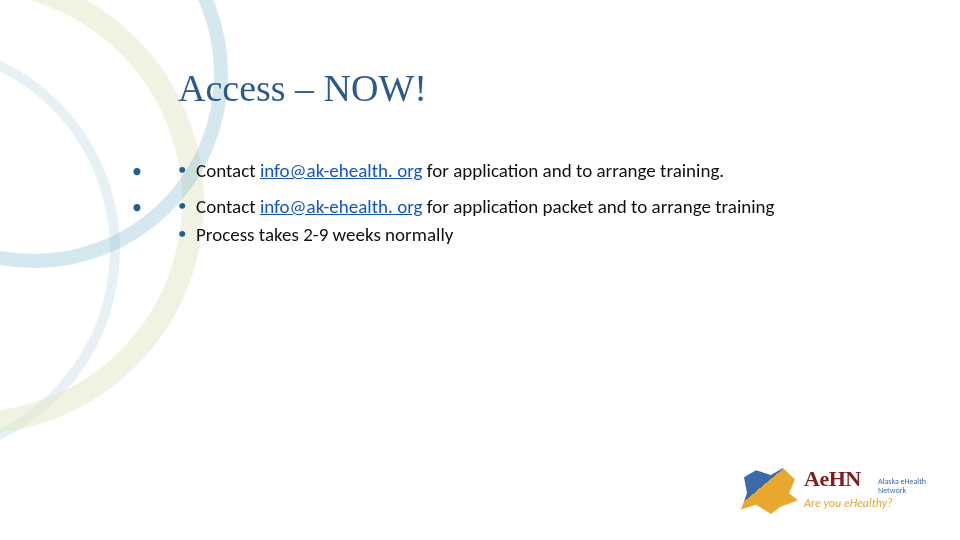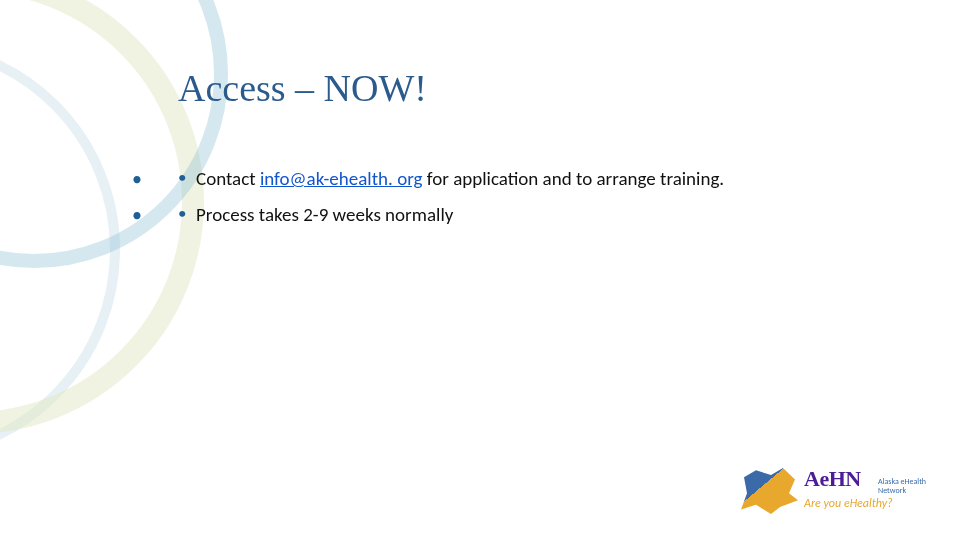--- a/index.html
+++ b/index.html
@@ -88,21 +88,21 @@
     position: absolute;
     left: 2px;
     top: 0;
     color: #1f5f97;
     font-size: 20px;
   }
 
   ul.level2 {
     list-style: none;
     padding: 0;
-    margin: 12px 0 12px 28px;
+    margin: 4px 0 12px 28px;
   }
   ul.level2 > li {
     position: relative;
     padding-left: 18px;
     font-size: 19px;
     line-height: 1.25;
     margin-bottom: 4px;
   }
   ul.level2 > li::before {
     content: "•";
@@ -135,21 +135,21 @@
     background: linear-gradient(140deg, #3a6aa8 40%, #e8a82e 40%);
     clip-path: polygon(10% 20%, 30% 5%, 55% 15%, 75% 0%, 95% 25%, 85% 55%, 100% 70%, 70% 85%, 55% 100%, 30% 80%, 5% 90%, 15% 55%);
   }
   .logo-text {
     position: absolute;
     left: 66px;
     top: 4px;
     font-family: Georgia, serif;
     font-size: 22px;
     font-weight: 700;
-    color: #4c1d95;
+    color: #7f1d1d;
     letter-spacing: -0.5px;
   }
   .logo-sub {
     position: absolute;
     left: 140px;
     top: 2px;
     font-size: 8px;
     line-height: 1.1;
     color: #3a6aa8;
     margin-top: 13px;
@@ -180,20 +180,23 @@
       <li>
         <ul class="level2">
           <li>
             <span>Contact </span><a class="link" href="#">info@ak-ehealth. org</a><span> for application and to arrange training.</span>
           </li>
         </ul>
       </li>
       <li>
         <ul class="level2">
           <li>
+            <span>Contact </span><a class="link" href="#">info@ak-ehealth. org</a><span> for application packet and to arrange training</span>
+          </li>
+          <li>
             <span>Process takes 2-9 weeks normally</span>
           </li>
         </ul>
       </li>
     </ul>
   </div>
 
   <div class="logo">
     <div class="logo-shape"></div>
     <div class="logo-text">AeHN</div>

